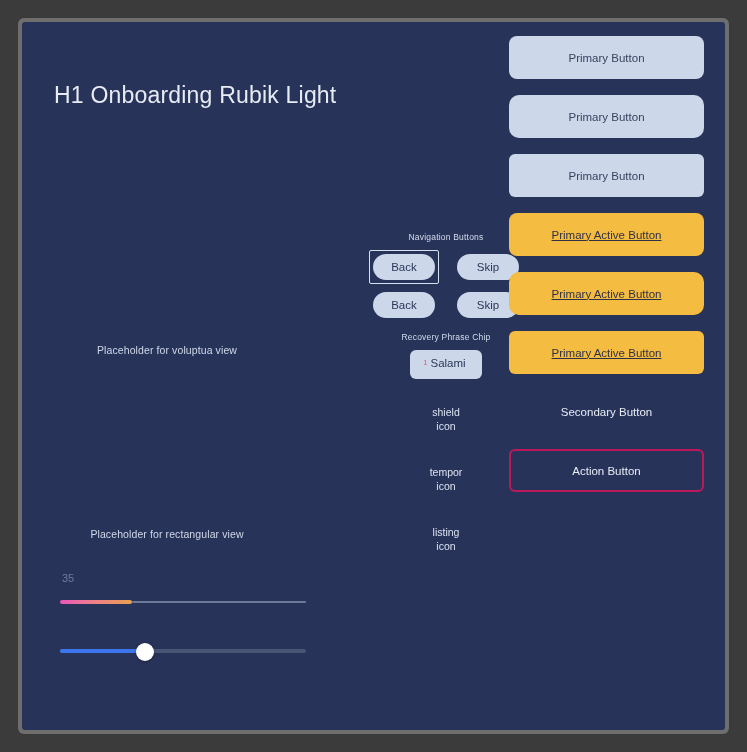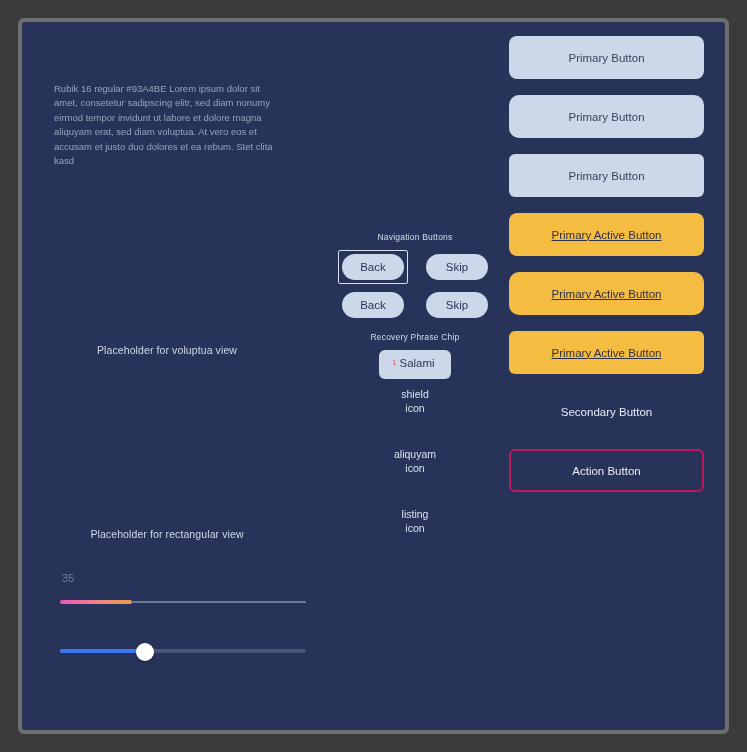--- a/index.html
+++ b/index.html
@@ -135,21 +135,21 @@
     height: 18px;
     border-radius: 50%;
     background: #ffffff;
     box-shadow: 0 1px 3px rgba(0,0,0,0.35);
   }
   #slider-row-2 { margin-top: 34px; height: 18px; }
 
   
   #middle-column {
     position: absolute;
-    left: 308px;
+    left: 339px;
     top: 210px;
     width: 170px;
     text-align: center;
   }
   .section-label {
     font-size: 8.5px;
     color: #d3dcec;
     letter-spacing: 0.2px;
     margin-bottom: 8px;
   }
@@ -206,21 +206,21 @@
     color: #2b3557;
     line-height: 1;
   }
 
   .icon-placeholder {
     font-size: 10.5px;
     color: #dbe3f0;
     line-height: 1.35;
     text-align: center;
   }
-  #icon-shield { margin-top: 8px; }
+  #icon-shield { margin-top: 26px; }
   #icon-profile { margin-top: 32px; }
   #icon-listing { margin-top: 32px; }
 
   
   #right-column {
     position: absolute;
     left: 487px;
     top: 14px;
     width: 195px;
   }
@@ -261,21 +261,21 @@
     border-radius: 6px;
   }
 </style>
 </head>
 <body>
 
 <div id="app-frame">
   <div id="canvas">
 
     <div id="left-column">
-      <p class="body-copy">Rubik 16 regular #93A4BE Lorem ipsum dolor sit amet, consetetur sadipscing elitr, sed diam nonumy eirmod tempor invidunt ut labore et dolore magna aliquyam erat, sed diam voluptua. At vero eos et accusam et justo duo dolores et ea rebum. Stet clita kasd</p>
+      <h1 class="h1-title">H1 Onboarding Rubik Light</h1>
     </div>
 
     <div class="placeholder-label" id="placeholder-circular">Placeholder for voluptua view</div>
 
     <div class="placeholder-label" id="placeholder-rectangular">Placeholder for rectangular view</div>
 
     <div id="slider-section">
       <div class="slider-value">35</div>
 
       <div class="slider-row">
@@ -321,21 +321,21 @@
           <span id="chip-word">Salami</span>
         </div>
       </div>
 
       <div class="icon-placeholder" id="icon-shield">
         <div>shield</div>
         <div>icon</div>
       </div>
 
       <div class="icon-placeholder" id="icon-profile">
-        <div>aliquyam</div>
+        <div>tempor</div>
         <div>icon</div>
       </div>
 
       <div class="icon-placeholder" id="icon-listing">
         <div>listing</div>
         <div>icon</div>
       </div>
     </div>
 
     <div id="right-column">

